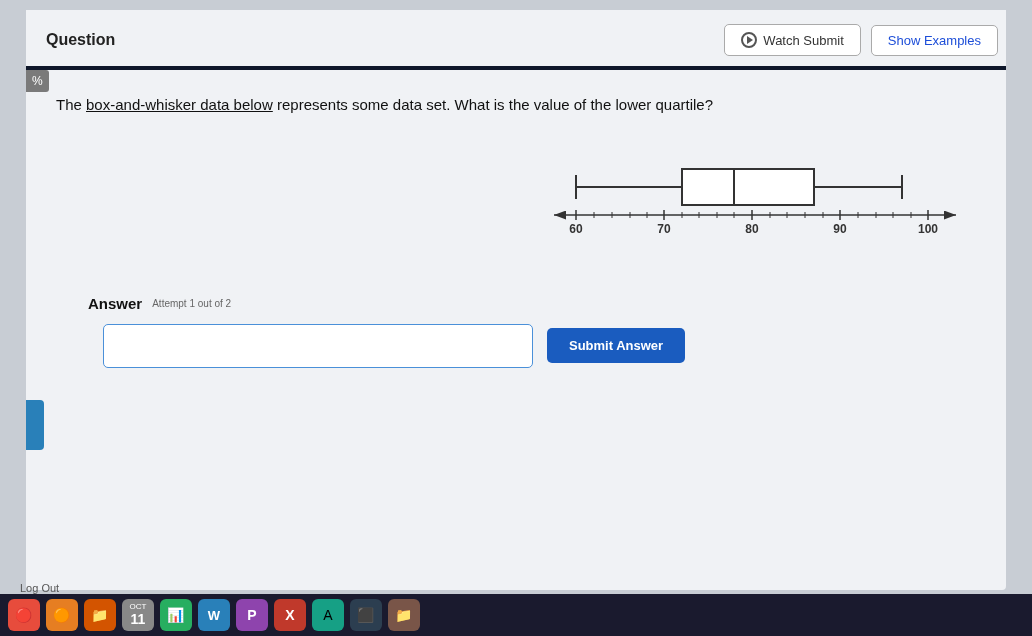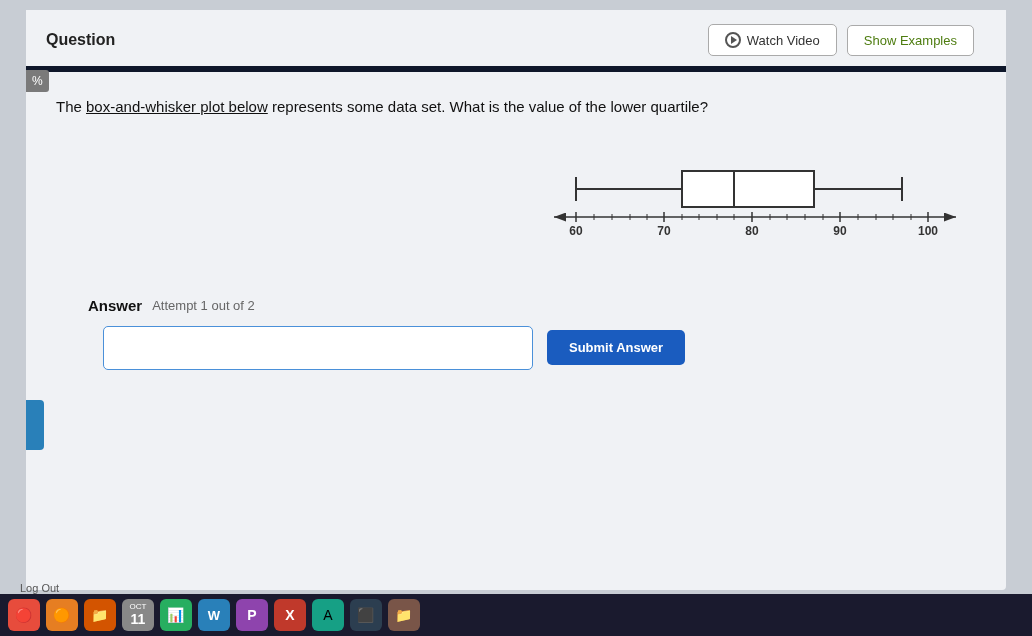--- a/index.html
+++ b/index.html
@@ -19,22 +19,22 @@
       margin: 10px auto;
       border-radius: 4px;
       padding: 0;
       position: relative;
     }
 
     .header-bar {
       display: flex;
       align-items: center;
       justify-content: space-between;
-      padding: 14px 32px 10px 20px;
-      border-bottom: 6px solid #0f172a;
+      padding: 14px 8px 10px 20px;
+      border-bottom: 4px solid #0f172a;
       background: #f0f2f5;
     }
 
     .question-label {
       font-size: 16px;
       font-weight: bold;
       color: #222;
     }
 
     .header-buttons {
@@ -74,21 +74,21 @@
       border-left: 6px solid #555;
       margin-left: 2px;
     }
 
     .show-examples-btn {
       background: white;
       border: 1.5px solid #aaa;
       border-radius: 5px;
       padding: 7px 16px;
       font-size: 13px;
-      color: #4d7c0f;
+      color: #1d4ed8;
       cursor: pointer;
       font-weight: 500;
     }
 
     .content-area {
       padding: 24px 30px;
     }
 
     .question-text {
       font-size: 15px;
@@ -125,21 +125,21 @@
     }
 
     .answer-label {
       font-weight: bold;
       font-size: 15px;
       color: #111;
       margin-left: 32px;
     }
 
     .attempt-text {
-      font-size: 13px;
+      font-size: 10px;
       color: #666;
     }
 
     .answer-row {
       display: flex;
       align-items: center;
       gap: 14px;
       padding-left: 47px;
     }
 
@@ -269,29 +269,29 @@
 
   <div class="percent-badge">%</div>
 
   <div class="header-bar">
     <span class="question-label">Question</span>
     <div class="header-buttons">
       <button class="watch-video-btn">
         <div class="play-icon">
           <div class="play-triangle"></div>
         </div>
-        <span>Watch Video</span>
+        <span>Watch Submit</span>
       </button>
       <button class="show-examples-btn">Show Examples</button>
     </div>
   </div>
 
   <div class="content-area">
     <p class="question-text">
-      The <u>box-and-whisker plot below</u> represents some data set. What is the value of the lower quartile?
+      The <u>box-and-whisker data below</u> represents some data set. What is the value of the lower quartile?
     </p>
 
     <div class="plot-container">
       <svg class="box-whisker-svg" width="440" height="100" viewBox="0 0 440 100">
 
         <defs>
           <marker id="arrowhead-right" markerWidth="8" markerHeight="6" refX="8" refY="3" orient="auto">
             <polygon points="0 0, 8 3, 0 6" fill="#333"></polygon>
           </marker>
           <marker id="arrowhead-left" markerWidth="8" markerHeight="6" refX="0" refY="3" orient="auto">

